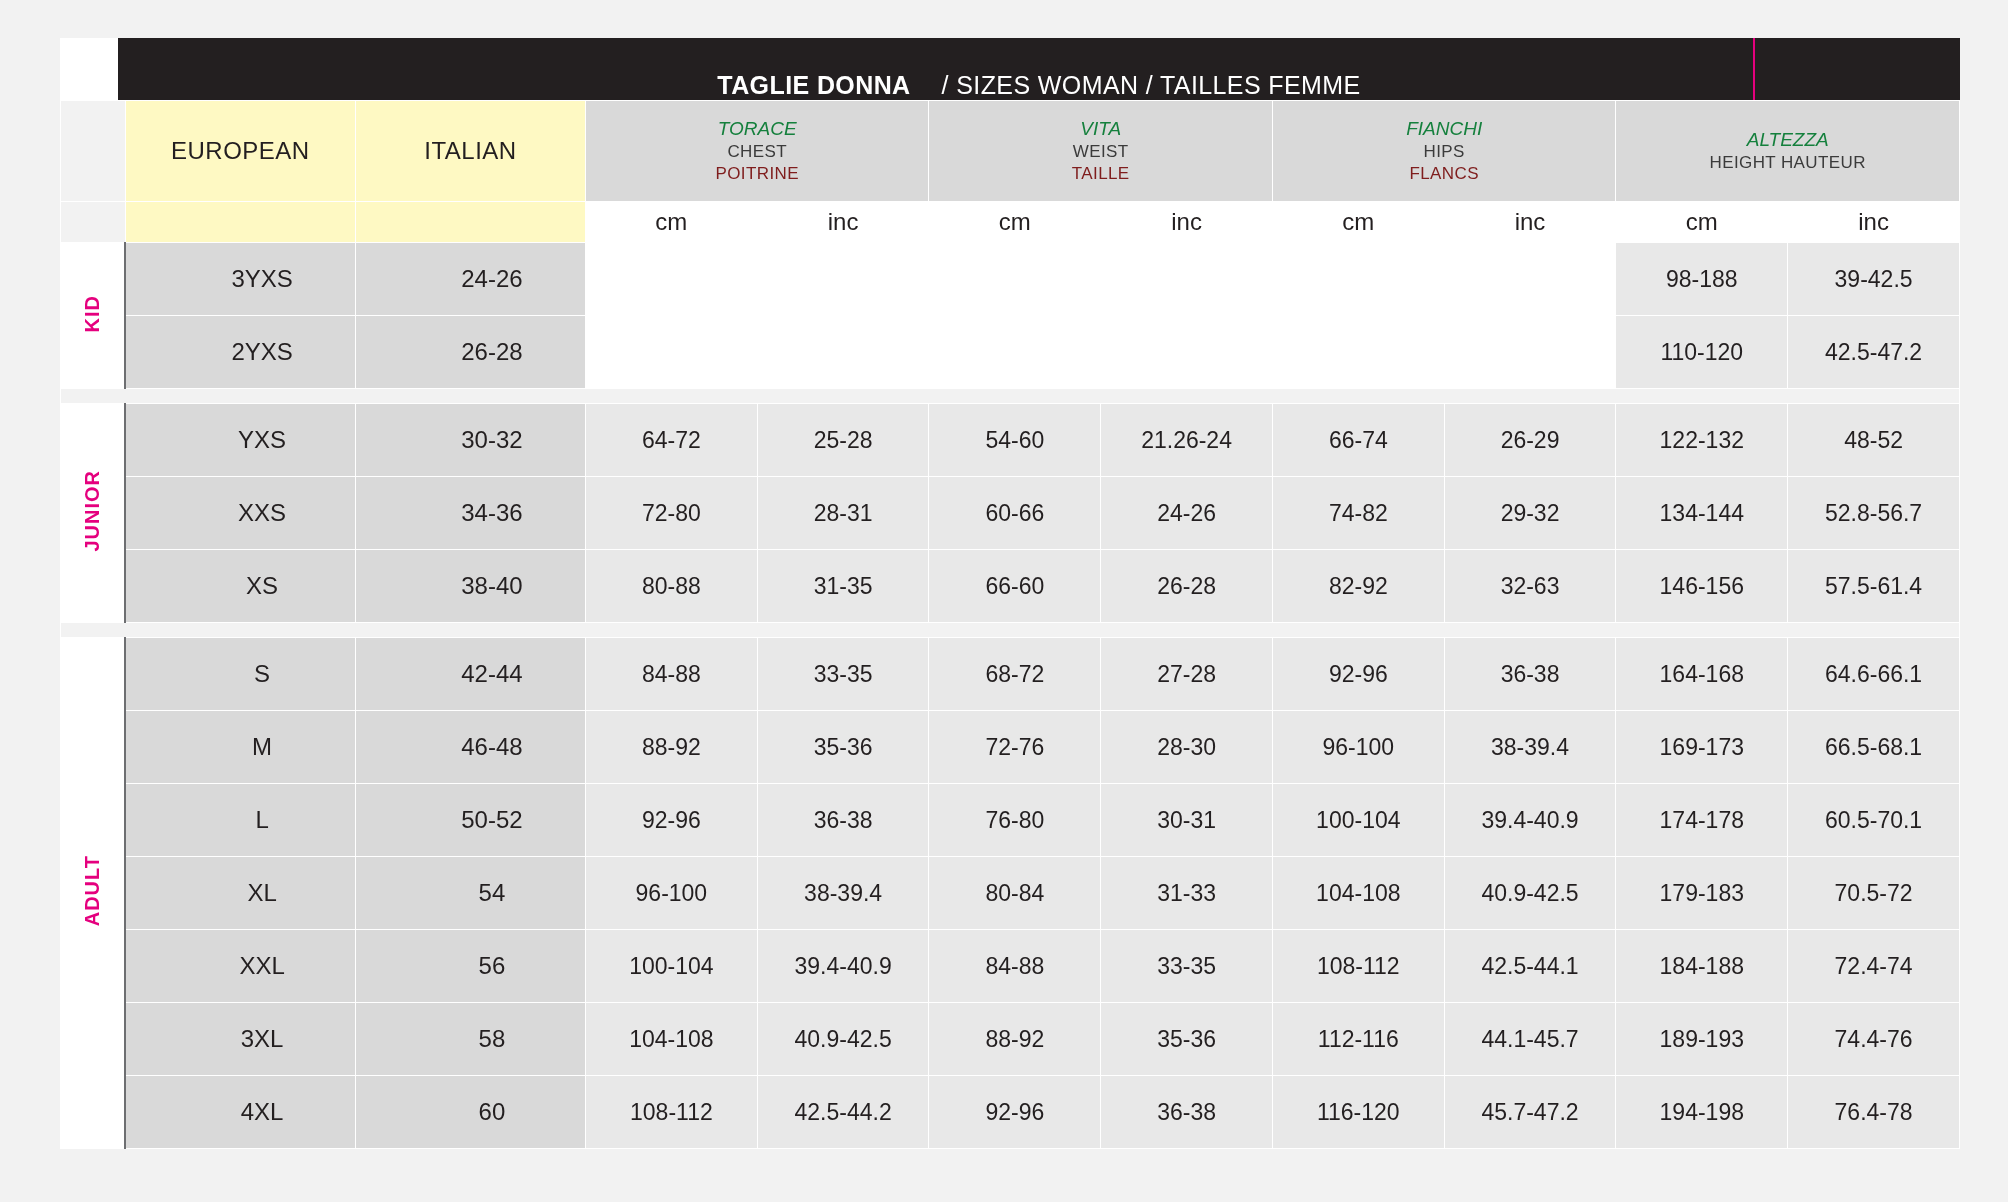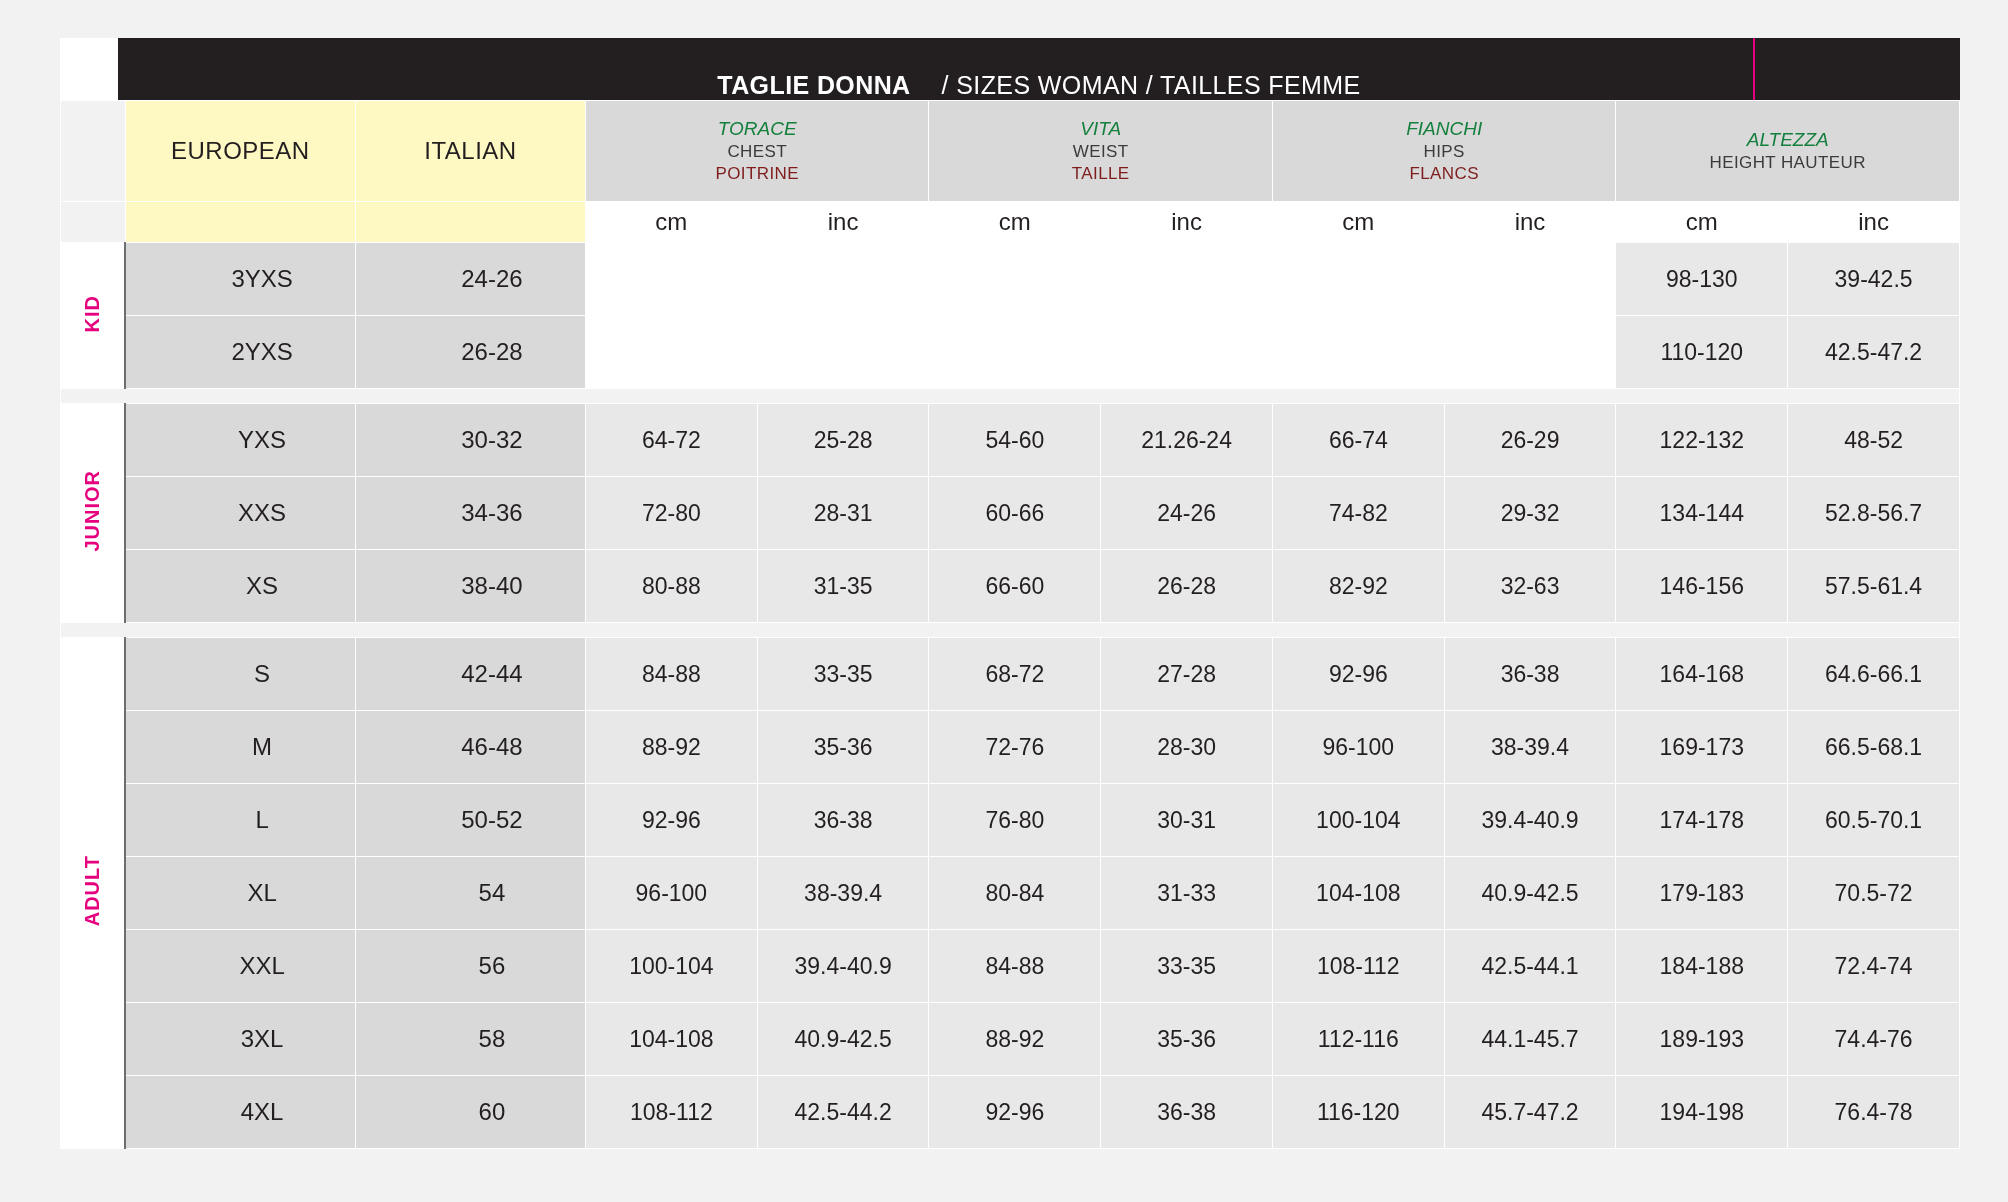--- a/index.html
+++ b/index.html
@@ -220,21 +220,21 @@
             <span class="rot">KID</span>
           </td>
           <td class="lbl">3YXS</td>
           <td class="lbl">24-26</td>
           <td class="val empty"></td>
           <td class="val empty"></td>
           <td class="val empty"></td>
           <td class="val empty"></td>
           <td class="val empty"></td>
           <td class="val empty"></td>
-          <td class="val">98-130</td>
+          <td class="val">98-188</td>
           <td class="val">39-42.5</td>
         </tr>
         <tr class="grp-bottom">
           <td class="lbl">2YXS</td>
           <td class="lbl">26-28</td>
           <td class="val empty"></td>
           <td class="val empty"></td>
           <td class="val empty"></td>
           <td class="val empty"></td>
           <td class="val empty"></td>

